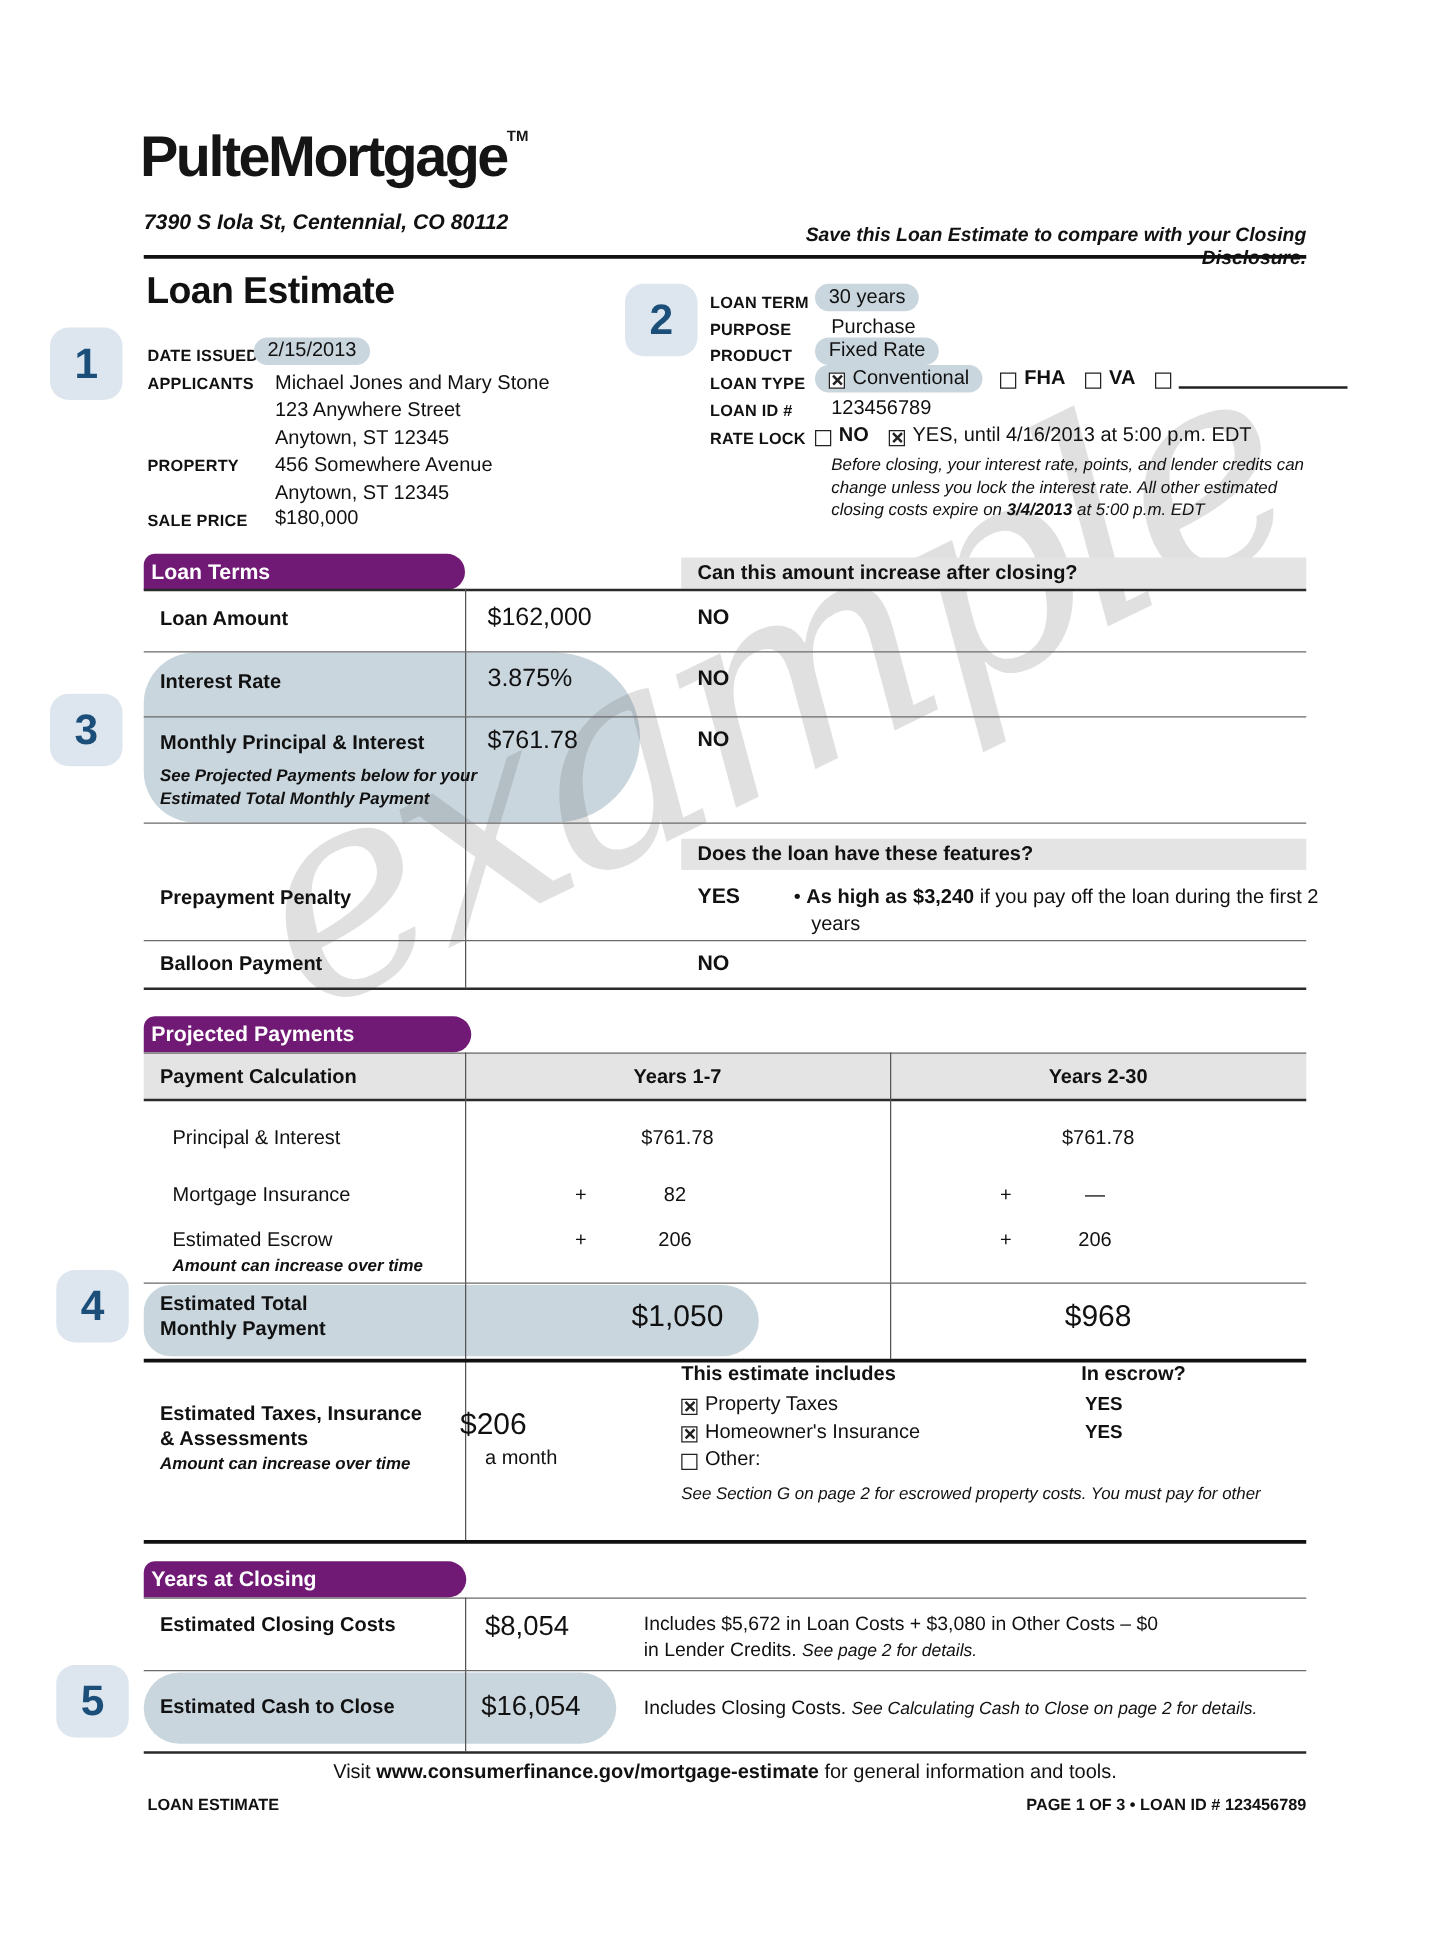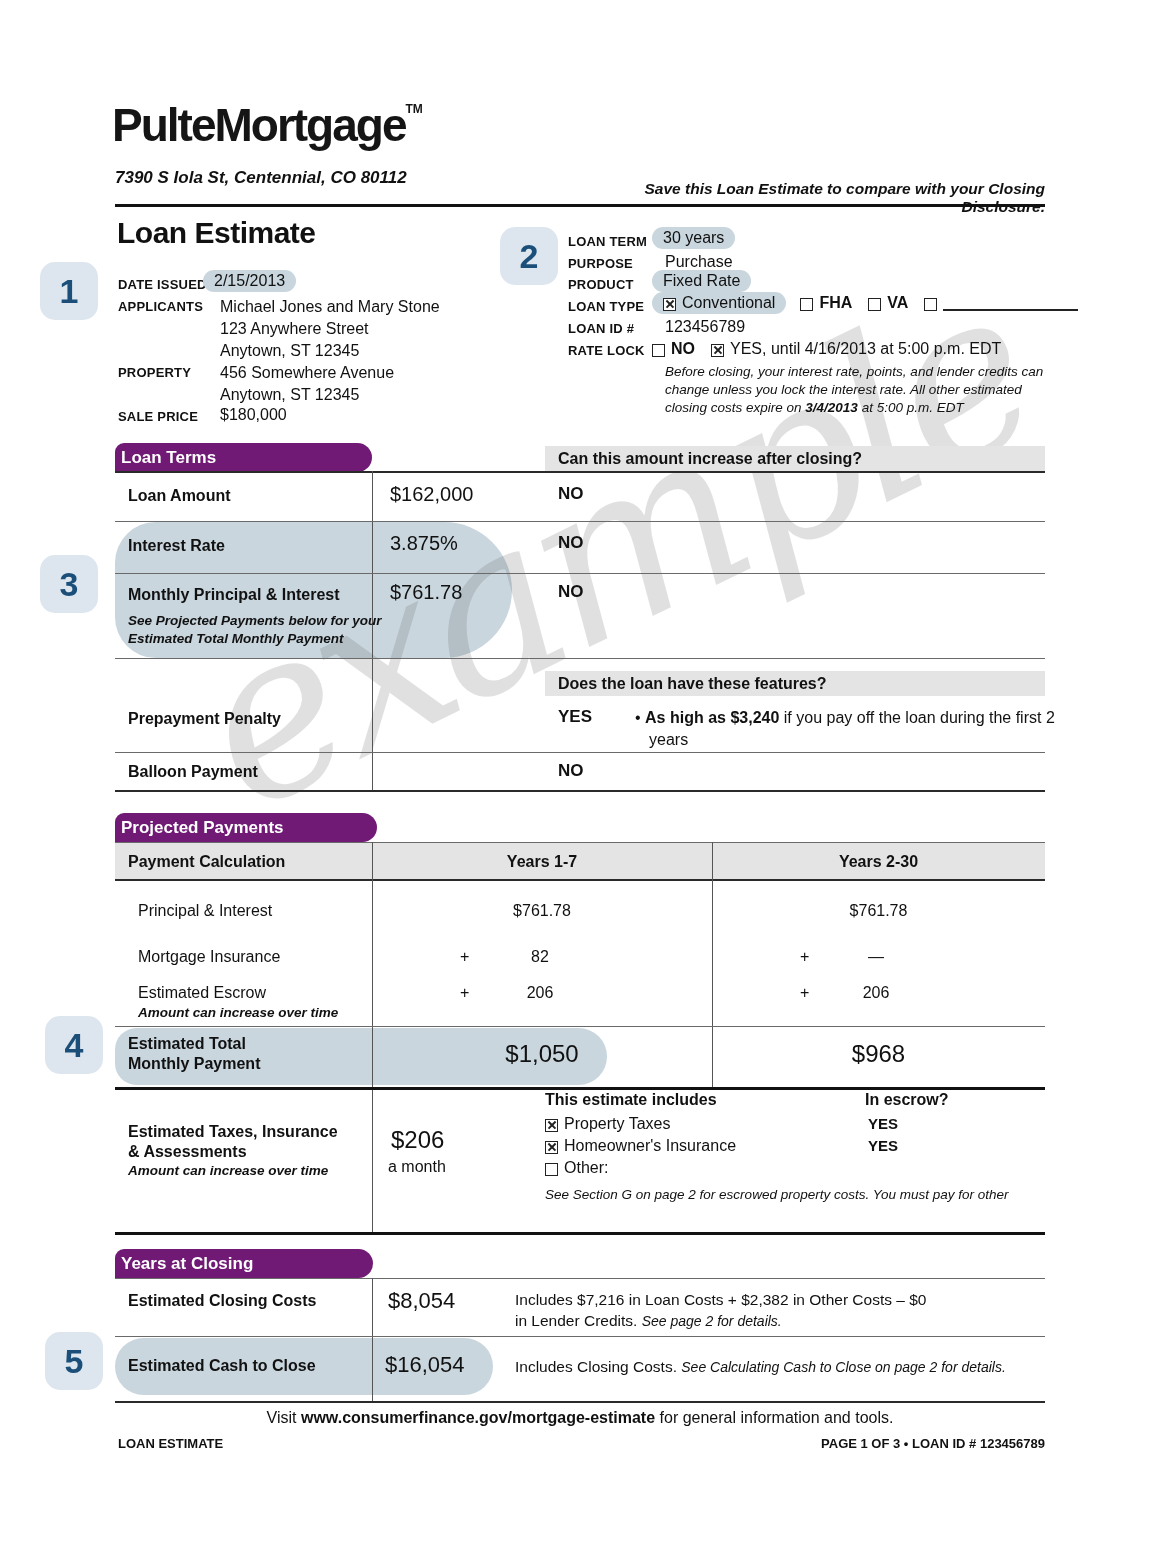--- a/index.html
+++ b/index.html
@@ -225,21 +225,21 @@
   <div class="abs bigmoney ctr" style="left:372px; top:1040px; width:340px;">$1,050</div>
   <div class="abs bigmoney ctr" style="left:712px; top:1040px; width:333px;">$968</div>
 
   <div class="hline thick" style="left:115px; top:1087px; width:930px;"></div>
 
   <div class="abs rowlbl" style="left:128px; top:1122px; line-height:20px;">
     <div>Estimated Taxes, Insurance</div>
     <div>&amp; Assessments</div>
   </div>
   <div class="abs note-b" style="left:128px; top:1163px;">Amount can increase over time</div>
-  <div class="abs bigmoney" style="left:391px; top:1126px;">$206</div>
+  <div class="abs bigmoney" style="left:368px; top:1126px;">$206</div>
   <div class="abs val" style="left:388px; top:1158px;">a month</div>
 
   <div class="abs rowlbl" style="left:545px; top:1091px;">This estimate includes</div>
   <div class="abs rowlbl" style="left:865px; top:1091px;">In escrow?</div>
 
   <div class="abs val inlrow" style="left:545px; top:1115px;">
       <span class="cb checked"></span>
       <span>Property Taxes</span>
     </div>
   <div class="abs" style="left:868px; top:1115px; font-size:15px; font-weight:bold;">YES</div>
@@ -263,21 +263,21 @@
 
   <div class="blob z0" style="left:115px; top:1338px; width:378px; height:57px; border-radius:30px;"></div>
 
   <div class="abs tab" style="left:115px; top:1249px; width:258px;">Years at Closing</div>
   <div class="hline" style="left:115px; top:1278px; width:930px;"></div>
   <div class="vline" style="left:372px; top:1278px; height:123px;"></div>
 
   <div class="abs rowlbl" style="left:128px; top:1292px;">Estimated Closing Costs</div>
   <div class="abs midmoney" style="left:388px; top:1288px;">$8,054</div>
   <div class="abs desc" style="left:515px; top:1289px; width:540px;">
-    <div>Includes $7,216 in Loan Costs + $2,382 in Other Costs – $0</div>
+    <div>Includes $5,672 in Loan Costs + $3,080 in Other Costs – $0</div>
     <div><span>in Lender Credits. </span><span class="note" style="font-size:14px;">See page 2 for details.</span></div>
   </div>
 
   <div class="hline" style="left:115px; top:1336px; width:930px;"></div>
 
   <div class="abs rowlbl" style="left:128px; top:1357px;">Estimated Cash to Close</div>
   <div class="abs midmoney" style="left:385px; top:1352px;">$16,054</div>
   <div class="abs desc" style="left:515px; top:1356px; width:540px;">
     <span>Includes Closing Costs. </span><span class="note" style="font-size:14px;">See Calculating Cash to Close on page 2 for details.</span>
   </div>

